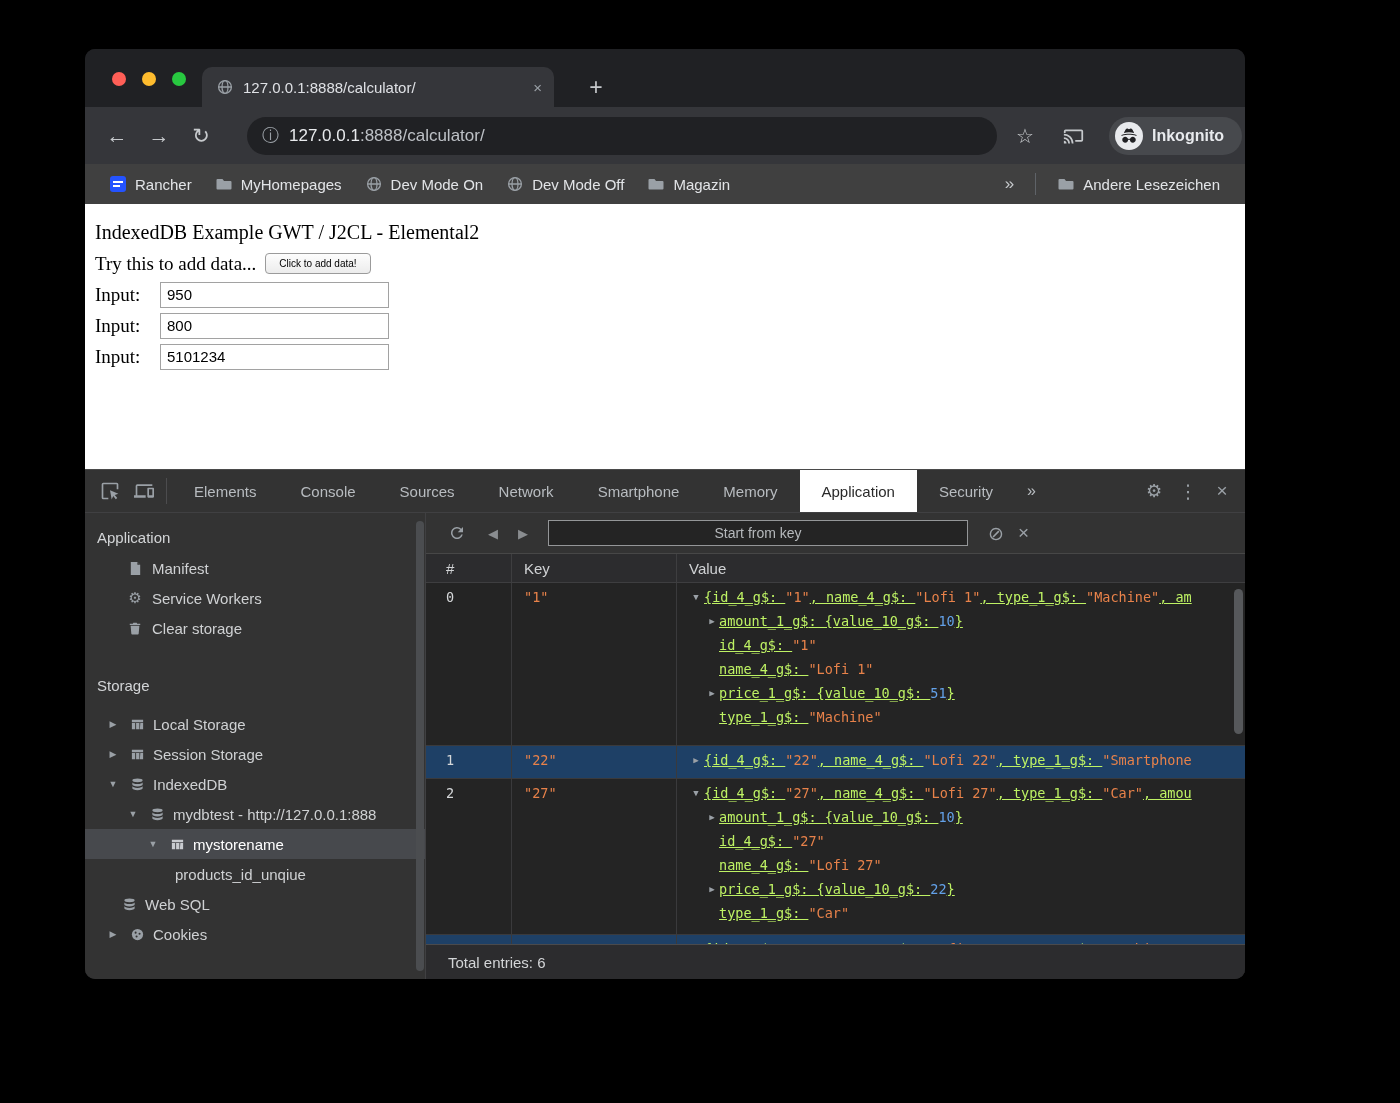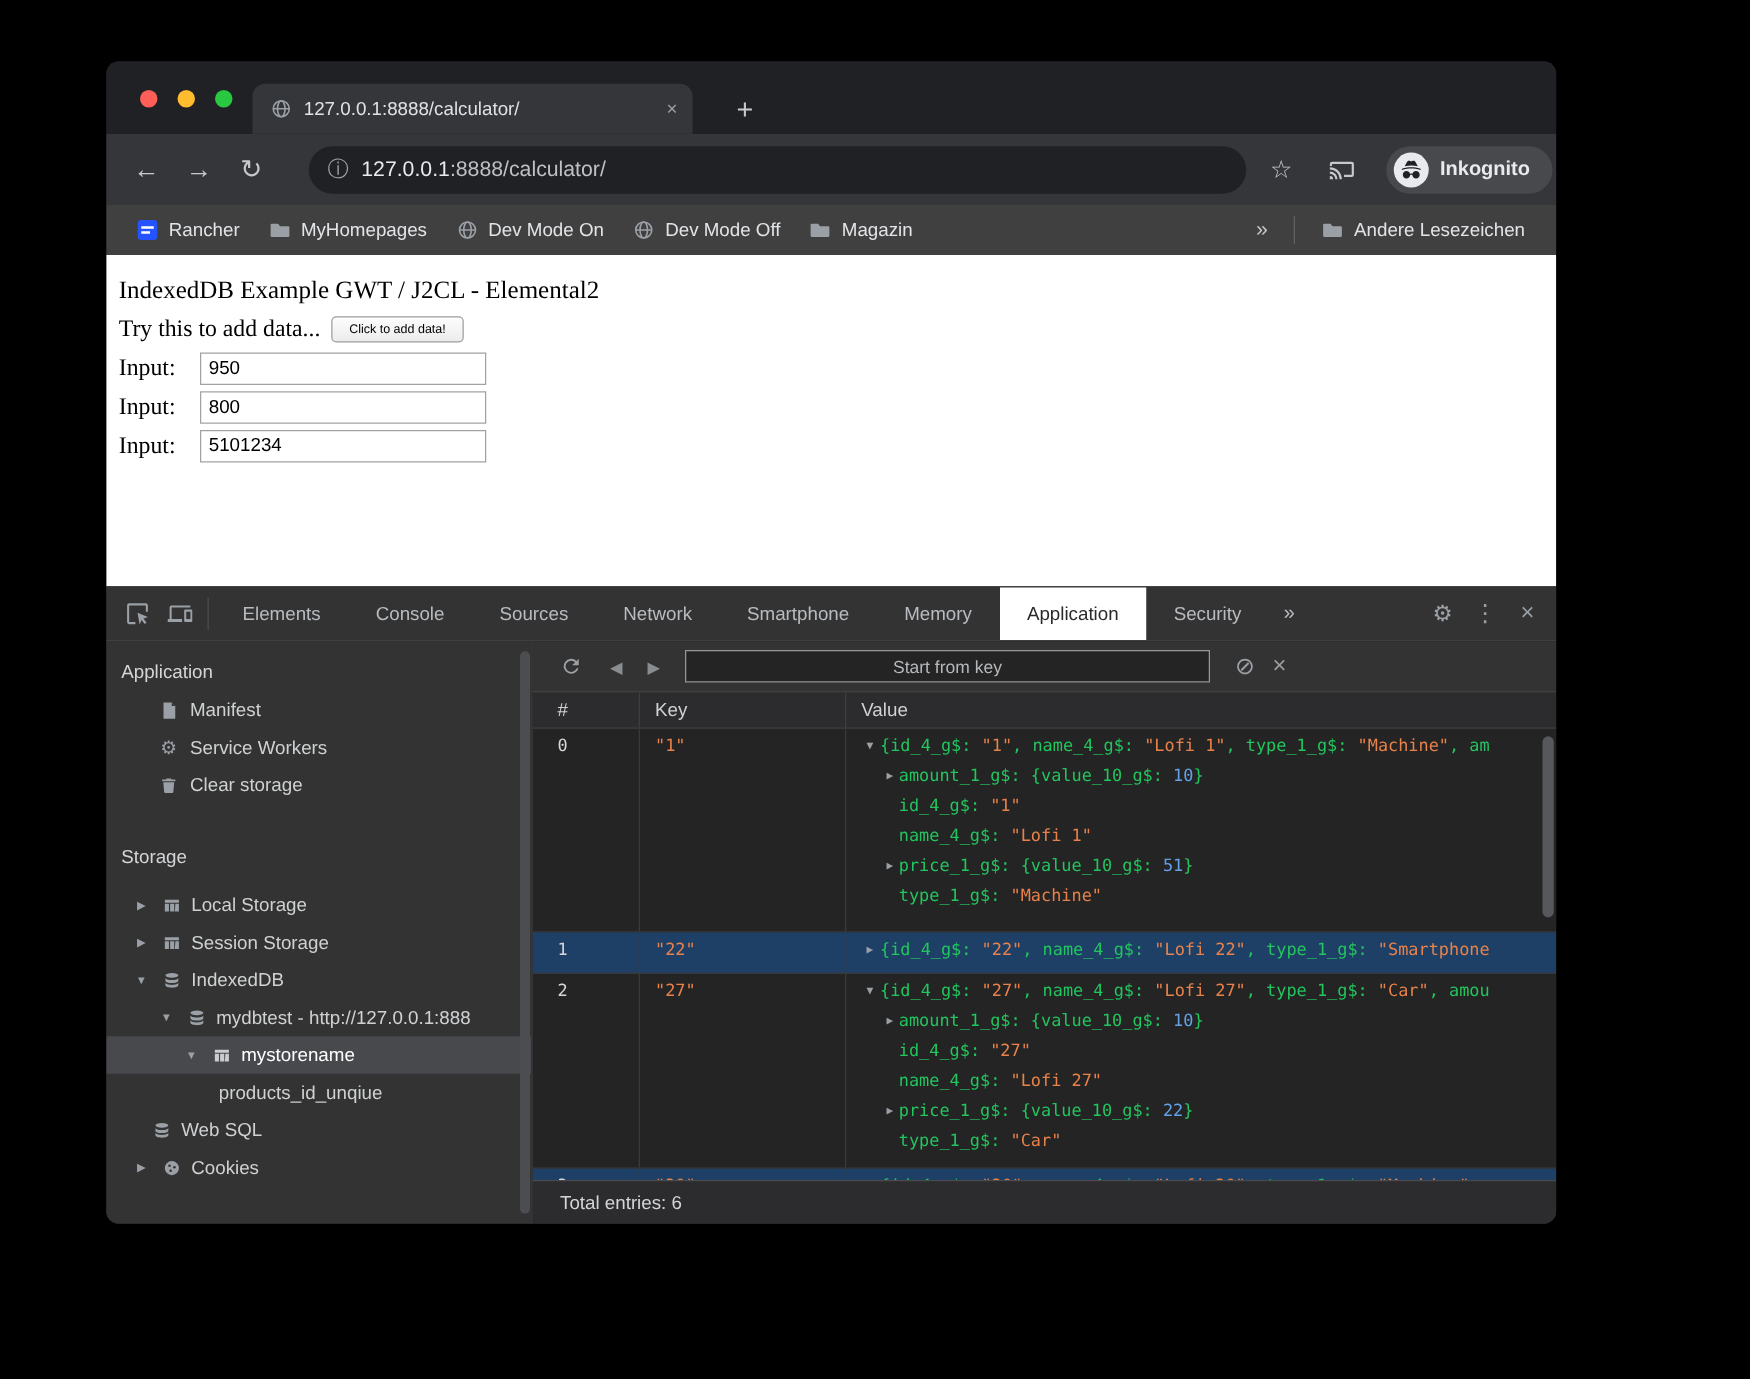--- a/index.html
+++ b/index.html
@@ -93,21 +93,21 @@
   .grow{display:flex;border-bottom:1px solid #3a3a3c;box-sizing:border-box;}
   .grow.selected{background:var(--selection-blue,#1e4066);}
   .r0{height:163px;} .r1{height:33px;} .r2{height:156px;} .r3{height:33px;}
   .c-idx{width:86px;flex:none;padding:2px 0 0 20px;box-sizing:border-box;border-right:1px solid #3a3a3c;color:#d5d7d9;}
   .c-key{width:165px;flex:none;padding:2px 0 0 12px;box-sizing:border-box;border-right:1px solid #3a3a3c;}
   .c-val{flex:1;min-width:0;overflow:hidden;padding-top:2px;}
   .line{white-space:pre;position:relative;padding-left:27px;color:#d5d7d9;overflow:hidden;}
   .line .arr{position:absolute;left:13px;top:0;width:12px;text-align:center;font-size:9px;color:#9aa0a6;}
   .line.child{padding-left:42px;}
   .line.child .arr{left:29px;}
-  .tok{color:#22c55e;}
+  .tok{color:#bef264;text-decoration:underline;}
   .str{color:var(--string-orange,#e8824a);}
   .num{color:var(--number-blue,#63a1e8);}
   .grid-scroll{position:absolute;right:2px;top:6px;width:9px;height:145px;border-radius:4.5px;background:#56585b;}
 
   .dt-status{height:34px;flex:none;border-top:1px solid #4a4a4c;background:#2c2c2e;display:flex;align-items:center;padding-left:22px;color:#d3d5d7;font-size:15px;}
 </style>
 </head>
 <body>
 
 <div class="window">

